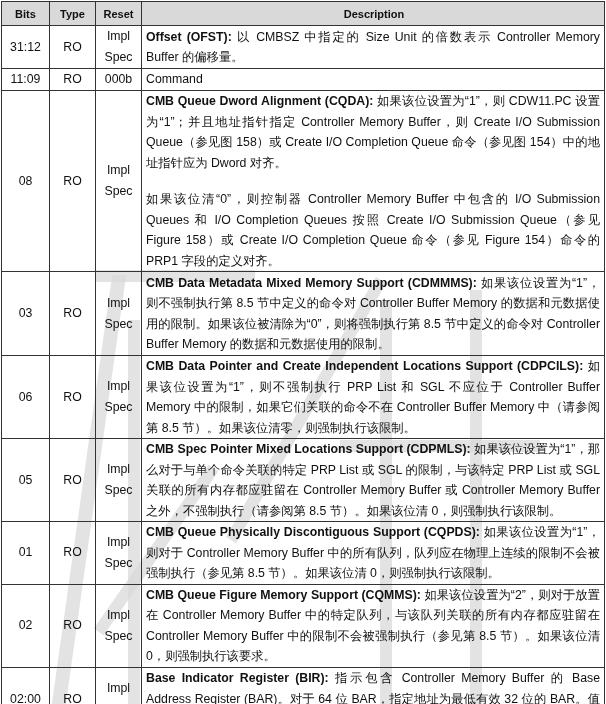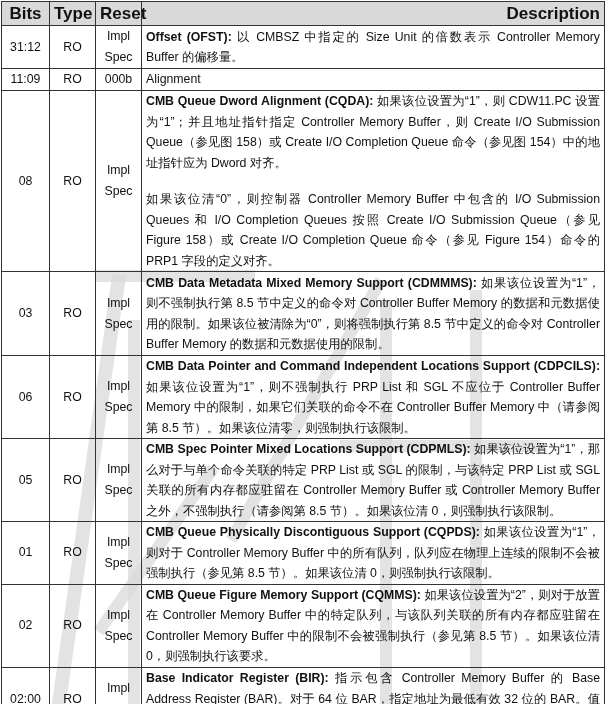--- a/index.html
+++ b/index.html
@@ -2,22 +2,22 @@
 <html><head>
 <meta charset="utf-8">
 <style>
   html, body { margin: 0; padding: 0; background: #ffffff; }
   body { width: 606px; height: 704px; position: relative; overflow: hidden;
          font-family: "Liberation Sans", "DejaVu Sans", sans-serif; color: #111; }
   .wm { position: absolute; background: #d9d9d9; opacity: 0.75; z-index: 0; }
   table.reg { position: absolute; left: 1px; top: 1px; width: 604px; border-collapse: collapse;
               table-layout: fixed; z-index: 1; font-size: 12.3px; }
   table.reg th, table.reg td { border: 1px solid #333; padding: 0 4px; vertical-align: middle; }
-  table.reg th { background: #d9d9d9; font-weight: bold; height: 23px; font-size: 17px; }
-  table.reg th.desc-h { text-align: right; padding-left: 6px; }
+  table.reg th { background: #d9d9d9; font-weight: bold; height: 23px; font-size: 11px; }
+  table.reg th.desc-h { text-align: center; padding-left: 6px; }
   td.c { text-align: center; line-height: 21px; }
   td.d { text-align: justify; line-height: 20.5px; padding: 1px 6px 2px 6px; background: transparent; }
   td.d b { font-weight: bold; margin-top: 12px; }
   td.d p { margin: 0; }
   td.d p + p { margin-top: 16px; }
   col.c1 { width: 48px; } col.c2 { width: 46px; } col.c3 { width: 46px; }
 </style>
 </head>
 <body>
 
@@ -49,42 +49,42 @@
     <tr style="height:42px">
       <td class="c">31:12</td>
       <td class="c">RO</td>
       <td class="c"><span>Impl</span><br><span>Spec</span></td>
       <td class="d"><b>Offset (OFST):</b><span> 以 CMBSZ 中指定的 Size Unit 的倍数表示 Controller Memory Buffer 的偏移量。</span></td>
     </tr>
     <tr style="height:20px">
       <td class="c">11:09</td>
       <td class="c">RO</td>
       <td class="c">000b</td>
-      <td class="d">Alignment</td>
+      <td class="d">Command</td>
     </tr>
     <tr style="height:157px">
       <td class="c">08</td>
       <td class="c">RO</td>
       <td class="c"><span>Impl</span><br><span>Spec</span></td>
       <td class="d">
         <p><b>CMB Queue Dword Alignment (CQDA):</b><span> 如果该位设置为“1”，则 CDW11.PC 设置为“1”；并且地址指针指定 Controller Memory Buffer，则 Create I/O Submission Queue（参见图 158）或 Create I/O Completion Queue 命令（参见图 154）中的地址指针应为 Dword 对齐。</span></p>
         <p>如果该位清“0”，则控制器 Controller Memory Buffer 中包含的 I/O Submission Queues 和 I/O Completion Queues 按照 Create I/O Submission Queue（参见 Figure 158）或 Create I/O Completion Queue 命令（参见 Figure 154）命令的 PRP1 字段的定义对齐。</p>
       </td>
     </tr>
     <tr style="height:84px">
       <td class="c">03</td>
       <td class="c">RO</td>
       <td class="c"><span>Impl</span><br><span>Spec</span></td>
       <td class="d"><b>CMB Data Metadata Mixed Memory Support (CDMMMS):</b><span> 如果该位设置为“1”，则不强制执行第 8.5 节中定义的命令对 Controller Buffer Memory 的数据和元数据使用的限制。如果该位被清除为“0”，则将强制执行第 8.5 节中定义的命令对 Controller Buffer Memory 的数据和元数据使用的限制。</span></td>
     </tr>
     <tr style="height:82px">
       <td class="c">06</td>
       <td class="c">RO</td>
       <td class="c"><span>Impl</span><br><span>Spec</span></td>
-      <td class="d"><b>CMB Data Pointer and Command Independent Locations Support (CDPCILS):</b><span> 如果该位设置为“1”，则不强制执行 PRP List 和 SGL 不应位于 Controller Buffer Memory 中的限制，如果它们关联的命令不在 Controller Buffer Memory 中（请参阅第 8.5 节）。如果该位清零，则强制执行该限制。</span></td>
+      <td class="d"><b>CMB Data Pointer and Create Independent Locations Support (CDPCILS):</b><span> 如果该位设置为“1”，则不强制执行 PRP List 和 SGL 不应位于 Controller Buffer Memory 中的限制，如果它们关联的命令不在 Controller Buffer Memory 中（请参阅第 8.5 节）。如果该位清零，则强制执行该限制。</span></td>
     </tr>
     <tr style="height:83px">
       <td class="c">05</td>
       <td class="c">RO</td>
       <td class="c"><span>Impl</span><br><span>Spec</span></td>
       <td class="d"><b>CMB Spec Pointer Mixed Locations Support (CDPMLS):</b><span> 如果该位设置为“1”，那么对于与单个命令关联的特定 PRP List 或 SGL 的限制，与该特定 PRP List 或 SGL 关联的所有内存都应驻留在 Controller Memory Buffer 或 Controller Memory Buffer 之外，不强制执行（请参阅第 8.5 节）。如果该位清 0，则强制执行该限制。</span></td>
     </tr>
     <tr style="height:62px">
       <td class="c">01</td>
       <td class="c">RO</td>

